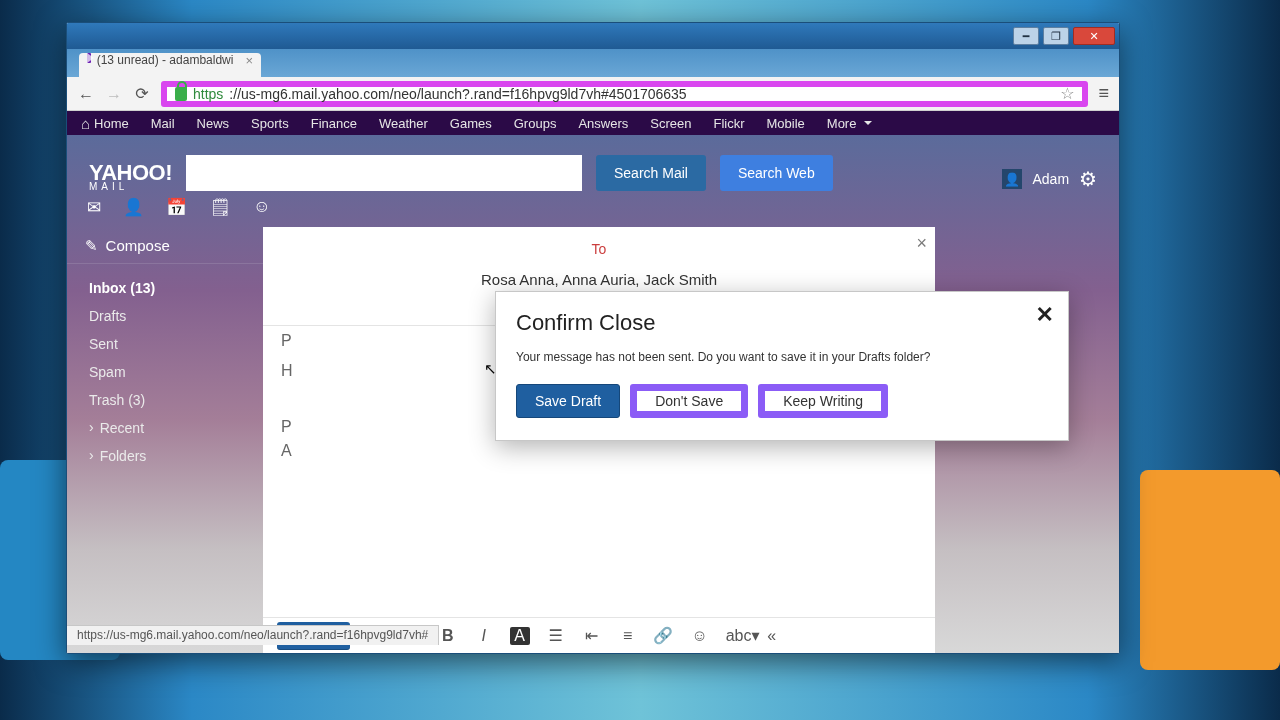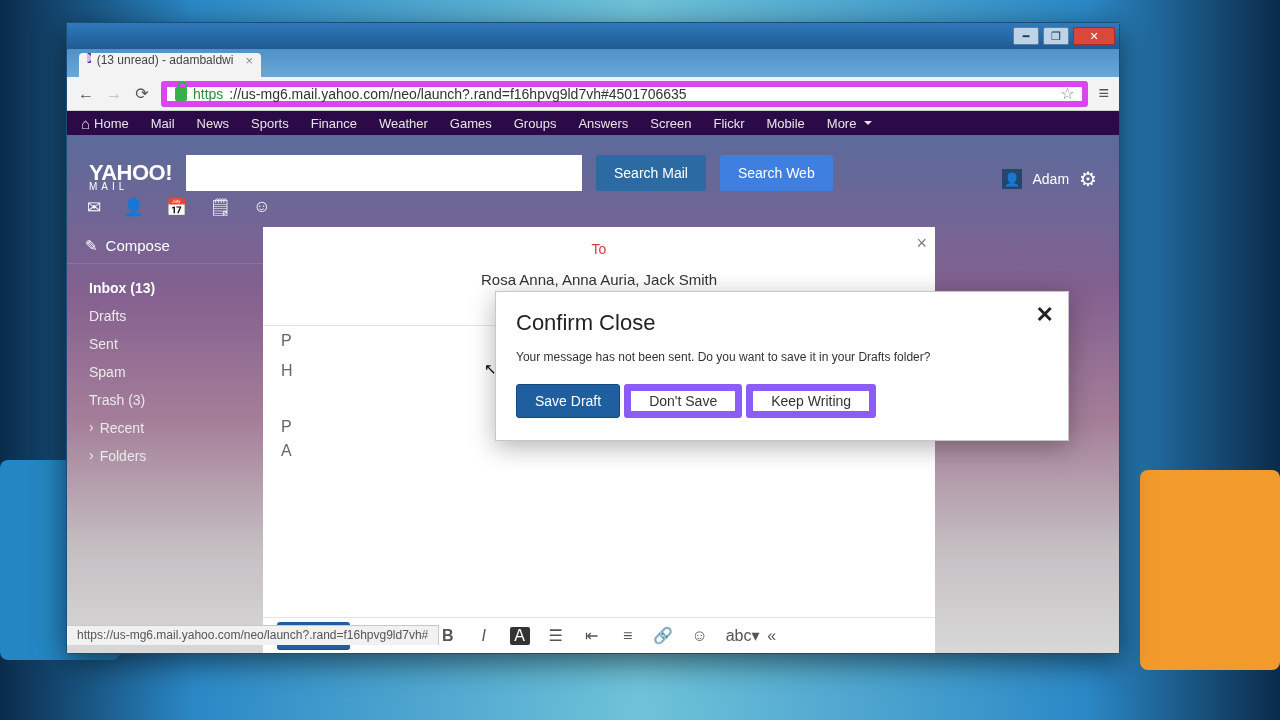--- a/index.html
+++ b/index.html
@@ -112,21 +112,21 @@
   
   .modal {
     position:absolute; left:232px; top:64px;
     width:574px; background:#fff;
     border:1px solid #c7c7c7; box-shadow:0 6px 24px rgba(0,0,0,.3);
     padding:18px 20px 22px;
   }
   .modal-close{ position:absolute; right:14px; top:10px; font-size:22px; color:#222; cursor:pointer; font-weight:bold;}
   .modal h2{ font-size:22px; font-weight:normal; color:#222; margin-bottom:14px;}
   .modal p{ font-size:12px; color:#333; margin-bottom:20px;}
-  .modal .btns{display:flex; gap:4px;}
+  .modal .btns{display:flex; gap:10px;}
   .mbtn{ height:34px; padding:0 18px; font-size:14px; border-radius:3px; cursor:pointer;}
   .mbtn.primary{ background:#1f5fa0; color:#fff; border:1px solid #15477a;}
   .mbtn.secondary{ background:#fff; color:#333; border:7px solid #8b5cf6;}
 
   
   .status-url{
     position:absolute; left:0; bottom:8px; height:20px;
     background:#f1f1f1; border:1px solid #c7c7c7; border-left:none; border-bottom:none;
     font-size:12px; color:#555; padding:2px 10px;
   }

